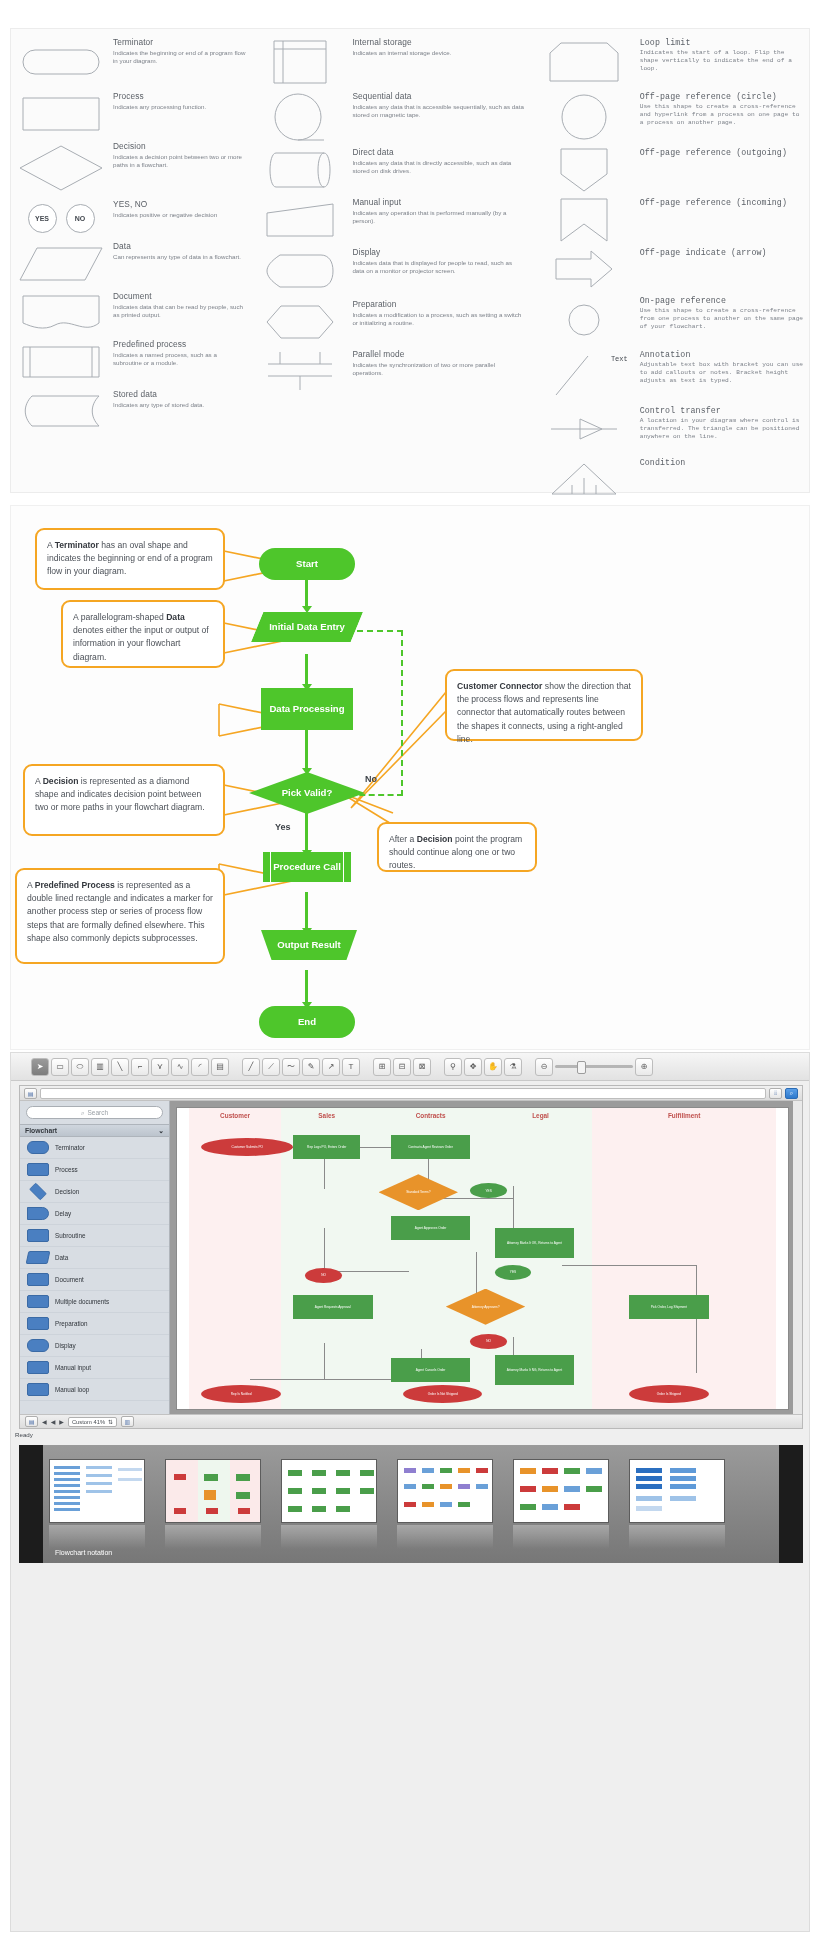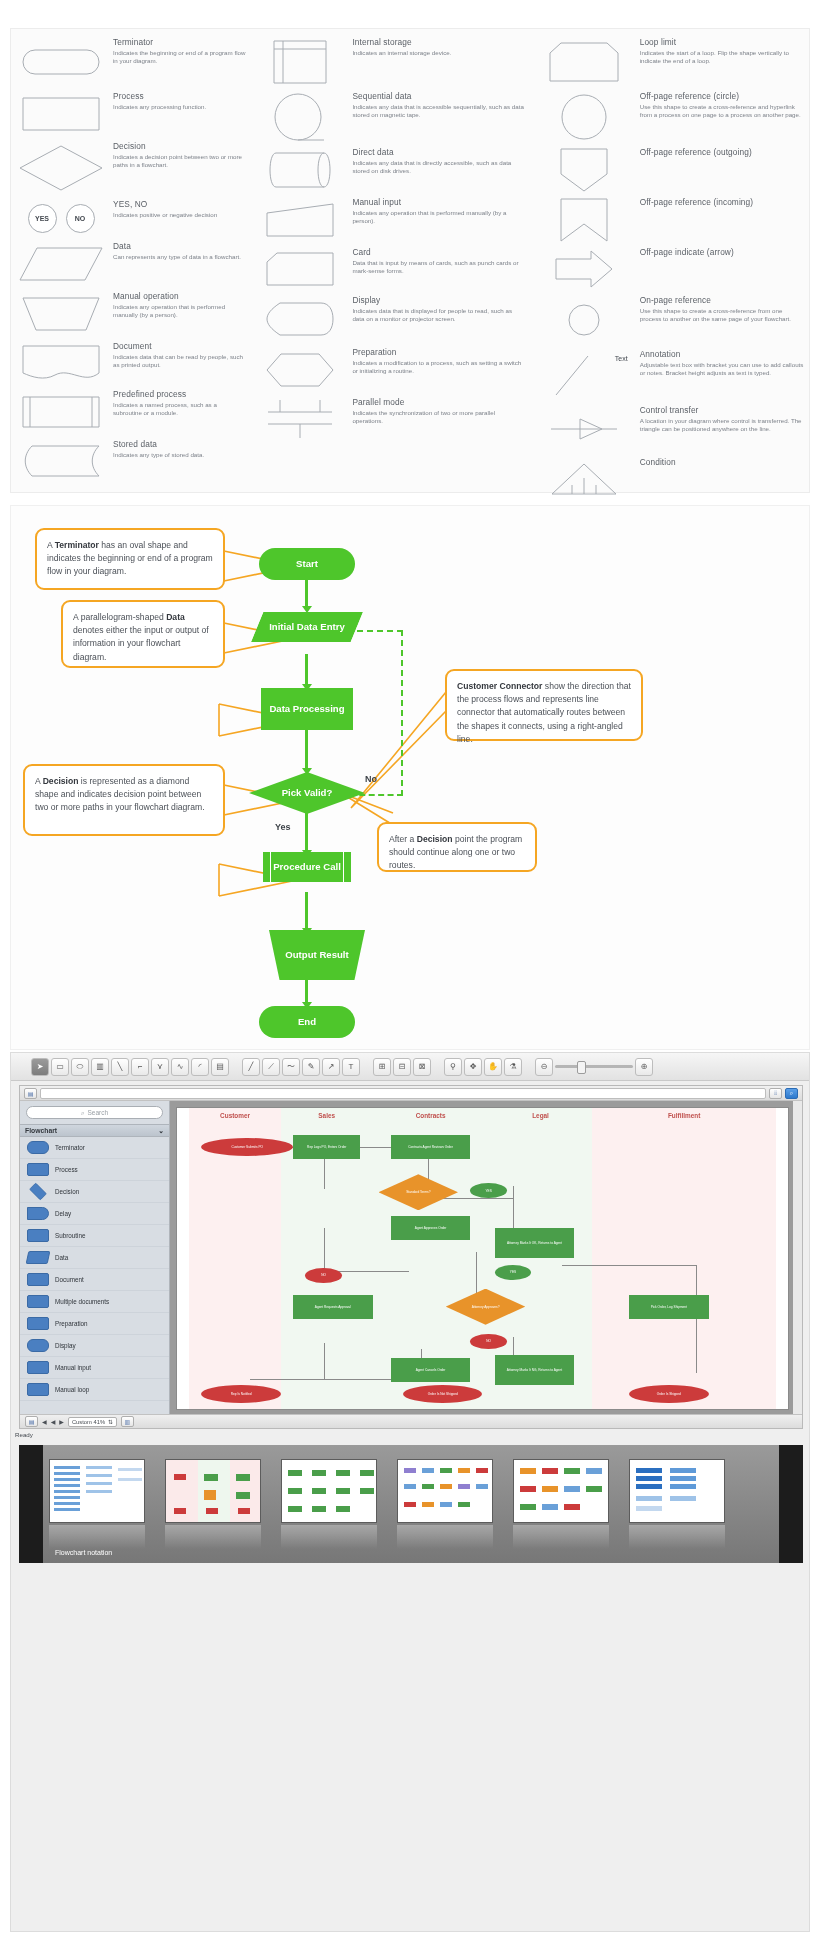--- a/index.html
+++ b/index.html
@@ -19,21 +19,21 @@
     background: #fbfbfb;
     border: 1px solid #ececec;
   }
   #legend-grid {
     display: flex; width: 100%; height: 100%;
     padding: 6px 0 0 0;
   }
   .legend-col { flex: 1 1 33.333%; padding: 0 4px; position: relative; }
   .legend-col.c1 { flex-basis: 30%; }
   .legend-col.c2 { flex-basis: 35%; }
-  .legend-col.c3 { flex-basis: 35%; }
+  .legend-col.c3 { flex-basis: 35%; font-family: Liberation Mono, monospace; }
 
   .legend-row { display: flex; align-items: flex-start; }
   .legend-shape {
     flex: 0 0 92px; height: 100%;
     display: flex; align-items: center; justify-content: center;
     position: relative;
   }
   .legend-col.c3 .legend-shape { flex-basis: 100px; }
   .legend-text { flex: 1 1 auto; padding-left: 6px; padding-top: 2px; }
   .lg-title {
@@ -349,31 +349,20 @@
           <svg class="shp" width="84" height="34" viewBox="0 0 84 34">
               <polygon class="nofill" points="18,1 83,1 66,33 1,33"></polygon>
             </svg>
         </div>
         <div class="legend-text">
           <div class="lg-title">Data</div>
           <div class="lg-desc">Can represents any type of data in a flowchart.</div>
         </div>
       </div>
 
-      <div class="legend-row" style="height:50px">
-        <div class="legend-shape">
-          <svg class="shp" width="78" height="34" viewBox="0 0 78 34">
-              <polygon class="nofill" points="1,1 77,1 64,33 14,33"></polygon>
-            </svg>
-        </div>
-        <div class="legend-text">
-          <div class="lg-title">Manual operation</div>
-          <div class="lg-desc">Indicates any operation that is performed manually (by a person).</div>
-        </div>
-      </div>
 
       <div class="legend-row" style="height:48px">
         <div class="legend-shape">
           <svg class="shp" width="78" height="36" viewBox="0 0 78 36">
               <path class="nofill" d="M1 1 H77 V28 C62 40 48 22 33 30 C22 36 10 32 1 28 Z"></path>
             </svg>
         </div>
         <div class="legend-text">
           <div class="lg-title">Document</div>
           <div class="lg-desc">Indicates data that can be read by people, such as printed output.</div>
@@ -454,31 +443,20 @@
           <svg class="shp" width="68" height="34" viewBox="0 0 68 34">
               <polygon class="nofill" points="1,10 67,1 67,33 1,33"></polygon>
             </svg>
         </div>
         <div class="legend-text">
           <div class="lg-title">Manual input</div>
           <div class="lg-desc">Indicates any operation that is performed manually (by a person).</div>
         </div>
       </div>
 
-      <div class="legend-row" style="height:48px">
-        <div class="legend-shape">
-          <svg class="shp" width="68" height="34" viewBox="0 0 68 34">
-              <polygon class="nofill" points="11,1 67,1 67,33 1,33 1,10"></polygon>
-            </svg>
-        </div>
-        <div class="legend-text">
-          <div class="lg-title">Card</div>
-          <div class="lg-desc">Data that is input by means of cards, such as punch cards or mark-sense forms.</div>
-        </div>
-      </div>
 
 
       <div class="legend-row" style="height:52px">
         <div class="legend-shape">
           <svg class="shp" width="68" height="34" viewBox="0 0 68 34">
             <path class="nofill" d="M14 1 H55 C63 1 67 8 67 17 C67 26 63 33 55 33 H14 C5 27 1 22 1 17 C1 12 5 7 14 1 Z"></path>
           </svg>
         </div>
         <div class="legend-text">
           <div class="lg-title">Display</div>
@@ -660,20 +638,23 @@
 
   <div class="callout" style="left:24px; top:22px; width:190px; height:62px">
     <span>A <b>Terminator</b> has an oval shape and indicates the beginning or end of a program flow in your diagram.</span>
   </div>
   <div class="callout" style="left:50px; top:94px; width:164px; height:68px">
     <span>A parallelogram-shaped <b>Data</b> denotes either the input or output of information in your flowchart diagram.</span>
   </div>
   <div class="callout" style="left:12px; top:258px; width:202px; height:72px">
     <span>A <b>Decision</b> is represented as a diamond shape and indicates decision point between two or more paths in your flowchart diagram.</span>
   </div>
+  <div class="callout" style="left:4px; top:362px; width:210px; height:96px">
+    <span>A <b>Predefined Process</b> is represented as a double lined rectangle and indicates a marker for another process step or series of process flow steps that are formally defined elsewhere. This shape also commonly depicts subprocesses.</span>
+  </div>
   <div class="callout" style="left:434px; top:163px; width:198px; height:72px">
     <span><b>Customer Connector</b> show the direction that the process flows and represents line connector that automatically routes between the shapes it connects, using a right-angled line.</span>
   </div>
   <div class="callout" style="left:366px; top:316px; width:160px; height:50px">
     <span>After a <b>Decision</b> point the program should continue along one or two routes.</span>
   </div>
 
   <div class="conn" style="left:294px; top:74px; width:3px; height:28px"></div>
   <div class="arrowhead" style="left:291px; top:100px"></div>
 
@@ -715,21 +696,21 @@
 
   <div class="node dia" style="left:238px; top:266px; width:116px; height:42px">
     <div class="fillbox"></div>
     <span class="lbl">Pick Valid?</span>
   </div>
 
   <div class="node pre" style="left:252px; top:346px; width:88px; height:30px">
     <span class="lbl">Procedure Call</span>
   </div>
 
-  <div class="node outp" style="left:258px; top:424px; width:96px; height:50px">
+  <div class="node outp" style="left:250px; top:424px; width:96px; height:30px">
     <div class="fillbox"></div>
     <span class="lbl">Output Result</span>
   </div>
 
   <div class="node term" style="left:248px; top:500px; width:96px; height:32px">
     <span class="lbl">End</span>
   </div>
 </div>
 
 <div id="app-section">

